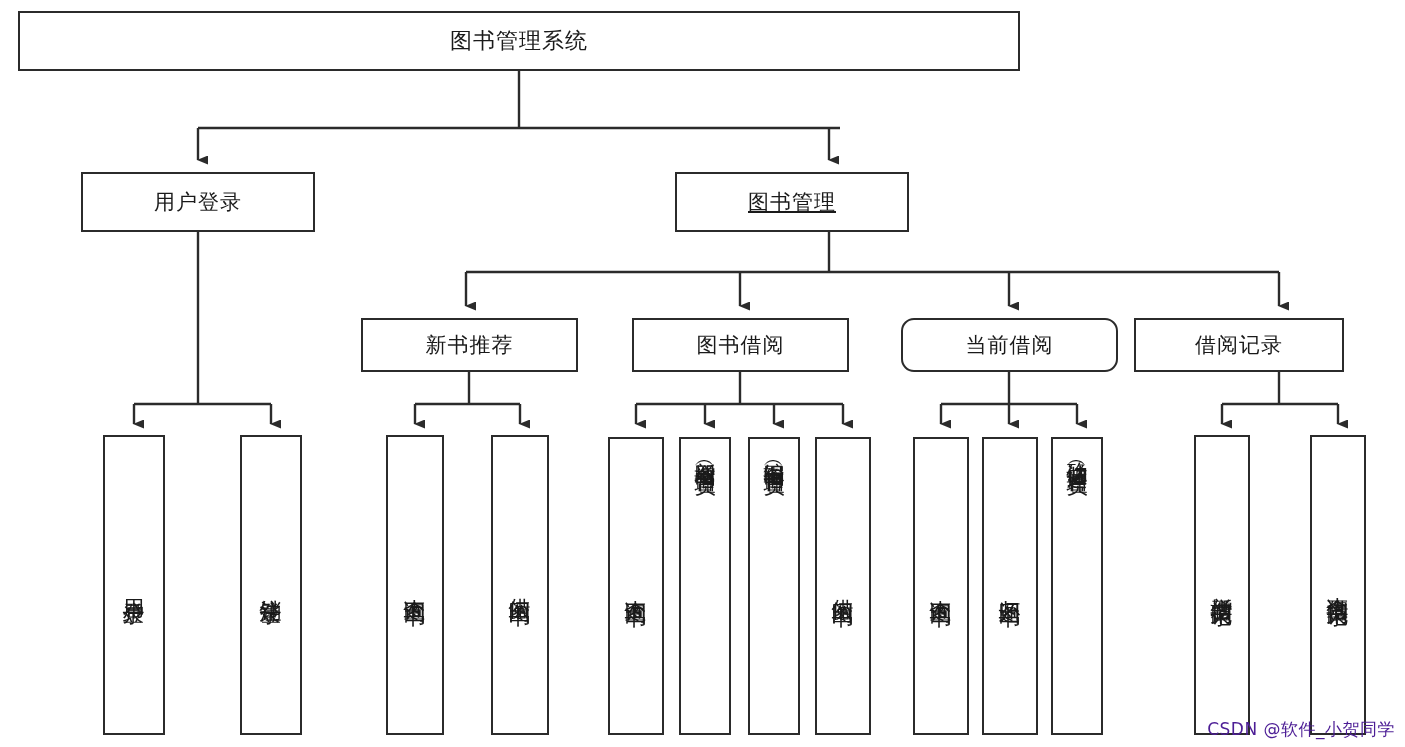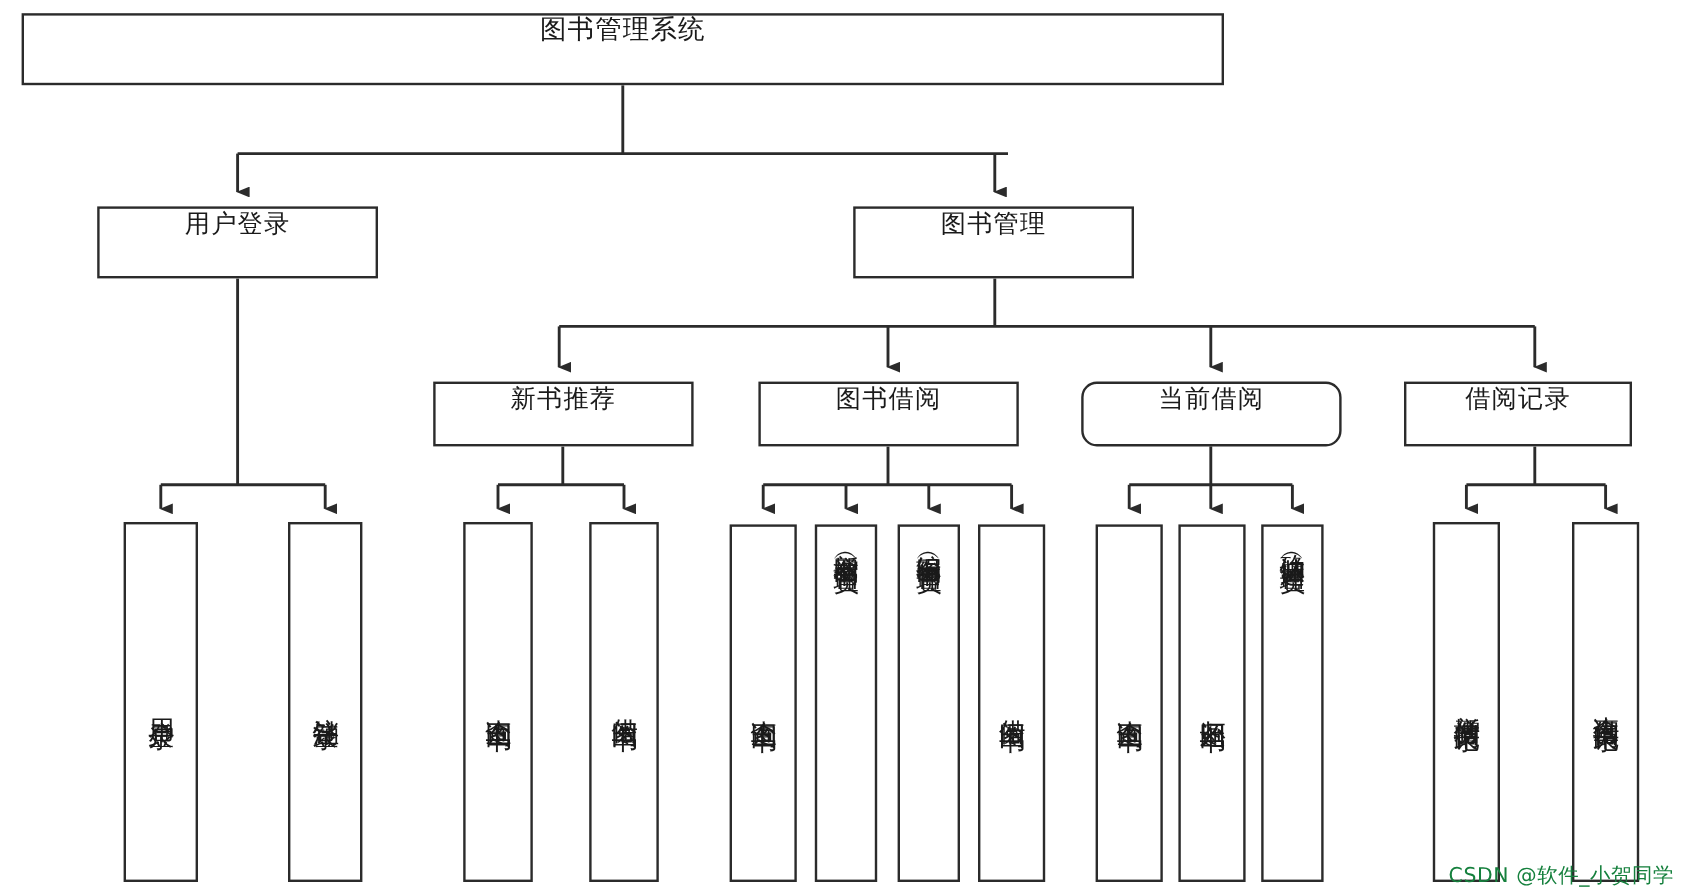--- a/index.html
+++ b/index.html
@@ -11,20 +11,21 @@
     overflow:hidden;
   }
   svg#wires{position:absolute;left:0;top:0;width:1405px;height:747px;pointer-events:none;}
 
   .node{
     position:absolute;
     box-sizing:border-box;
     background:#ffffff;
     border:2px solid #2b2b2b;
     display:flex;
+    align-items:center;
     justify-content:center;
     color:#1a1a1a;
   }
   .node .lbl{
     display:block;
     text-align:center;
     line-height:1.18;
     white-space:pre;
   }
   
@@ -44,21 +45,21 @@
     font-size:22px;
     line-height:1.05;
     letter-spacing:2px;
   }
   .v-node.small .lbl{font-size:21px;}
 
   #watermark{
     position:absolute;
     right:10px;bottom:6px;
     font-size:17px;
-    color:#15803d;
+    color:#4c1d95;
     letter-spacing:0.5px;
     white-space:nowrap;
     user-select:none;
   }
 </style>
 </head>
 <body>
 
 <div id="canvas">
 
@@ -113,37 +114,37 @@
   </svg>
 
   <div class="node h-node" id="n-root" style="left:18px;top:11px;width:1002px;height:60px;">
     <span class="lbl">图书管理系统</span>
   </div>
 
   <div class="node h-node" style="left:81px;top:172px;width:234px;height:60px;">
     <span class="lbl">用户登录</span>
   </div>
 
-  <div class="node h-node" style="left:711px;top:172px;width:234px;height:60px;">
+  <div class="node h-node" style="left:675px;top:172px;width:234px;height:60px;text-decoration:underline;">
     <span class="lbl">图书管理</span>
   </div>
 
   <div class="node h-node" style="left:632px;top:318px;width:217px;height:54px;">
     <span class="lbl">图书借阅</span>
   </div>
 
   <div class="node h-node" style="left:361px;top:318px;width:217px;height:54px;">
     <span class="lbl">新书推荐</span>
   </div>
 
   <div class="node h-node" style="left:901px;top:318px;width:217px;height:54px;border-radius:13px;">
     <span class="lbl">当前借阅</span>
   </div>
 
-  <div class="node h-node" style="left:1170px;top:318px;width:190px;height:54px;">
+  <div class="node h-node" style="left:1134px;top:318px;width:210px;height:54px;">
     <span class="lbl">借阅记录</span>
   </div>
 
   <div class="node v-node" style="left:103px;top:435px;width:62px;height:300px;">
     <span class="lbl">用户登录</span>
   </div>
 
   <div class="node v-node" style="left:240px;top:435px;width:62px;height:300px;">
     <span class="lbl">注销登录</span>
   </div>

